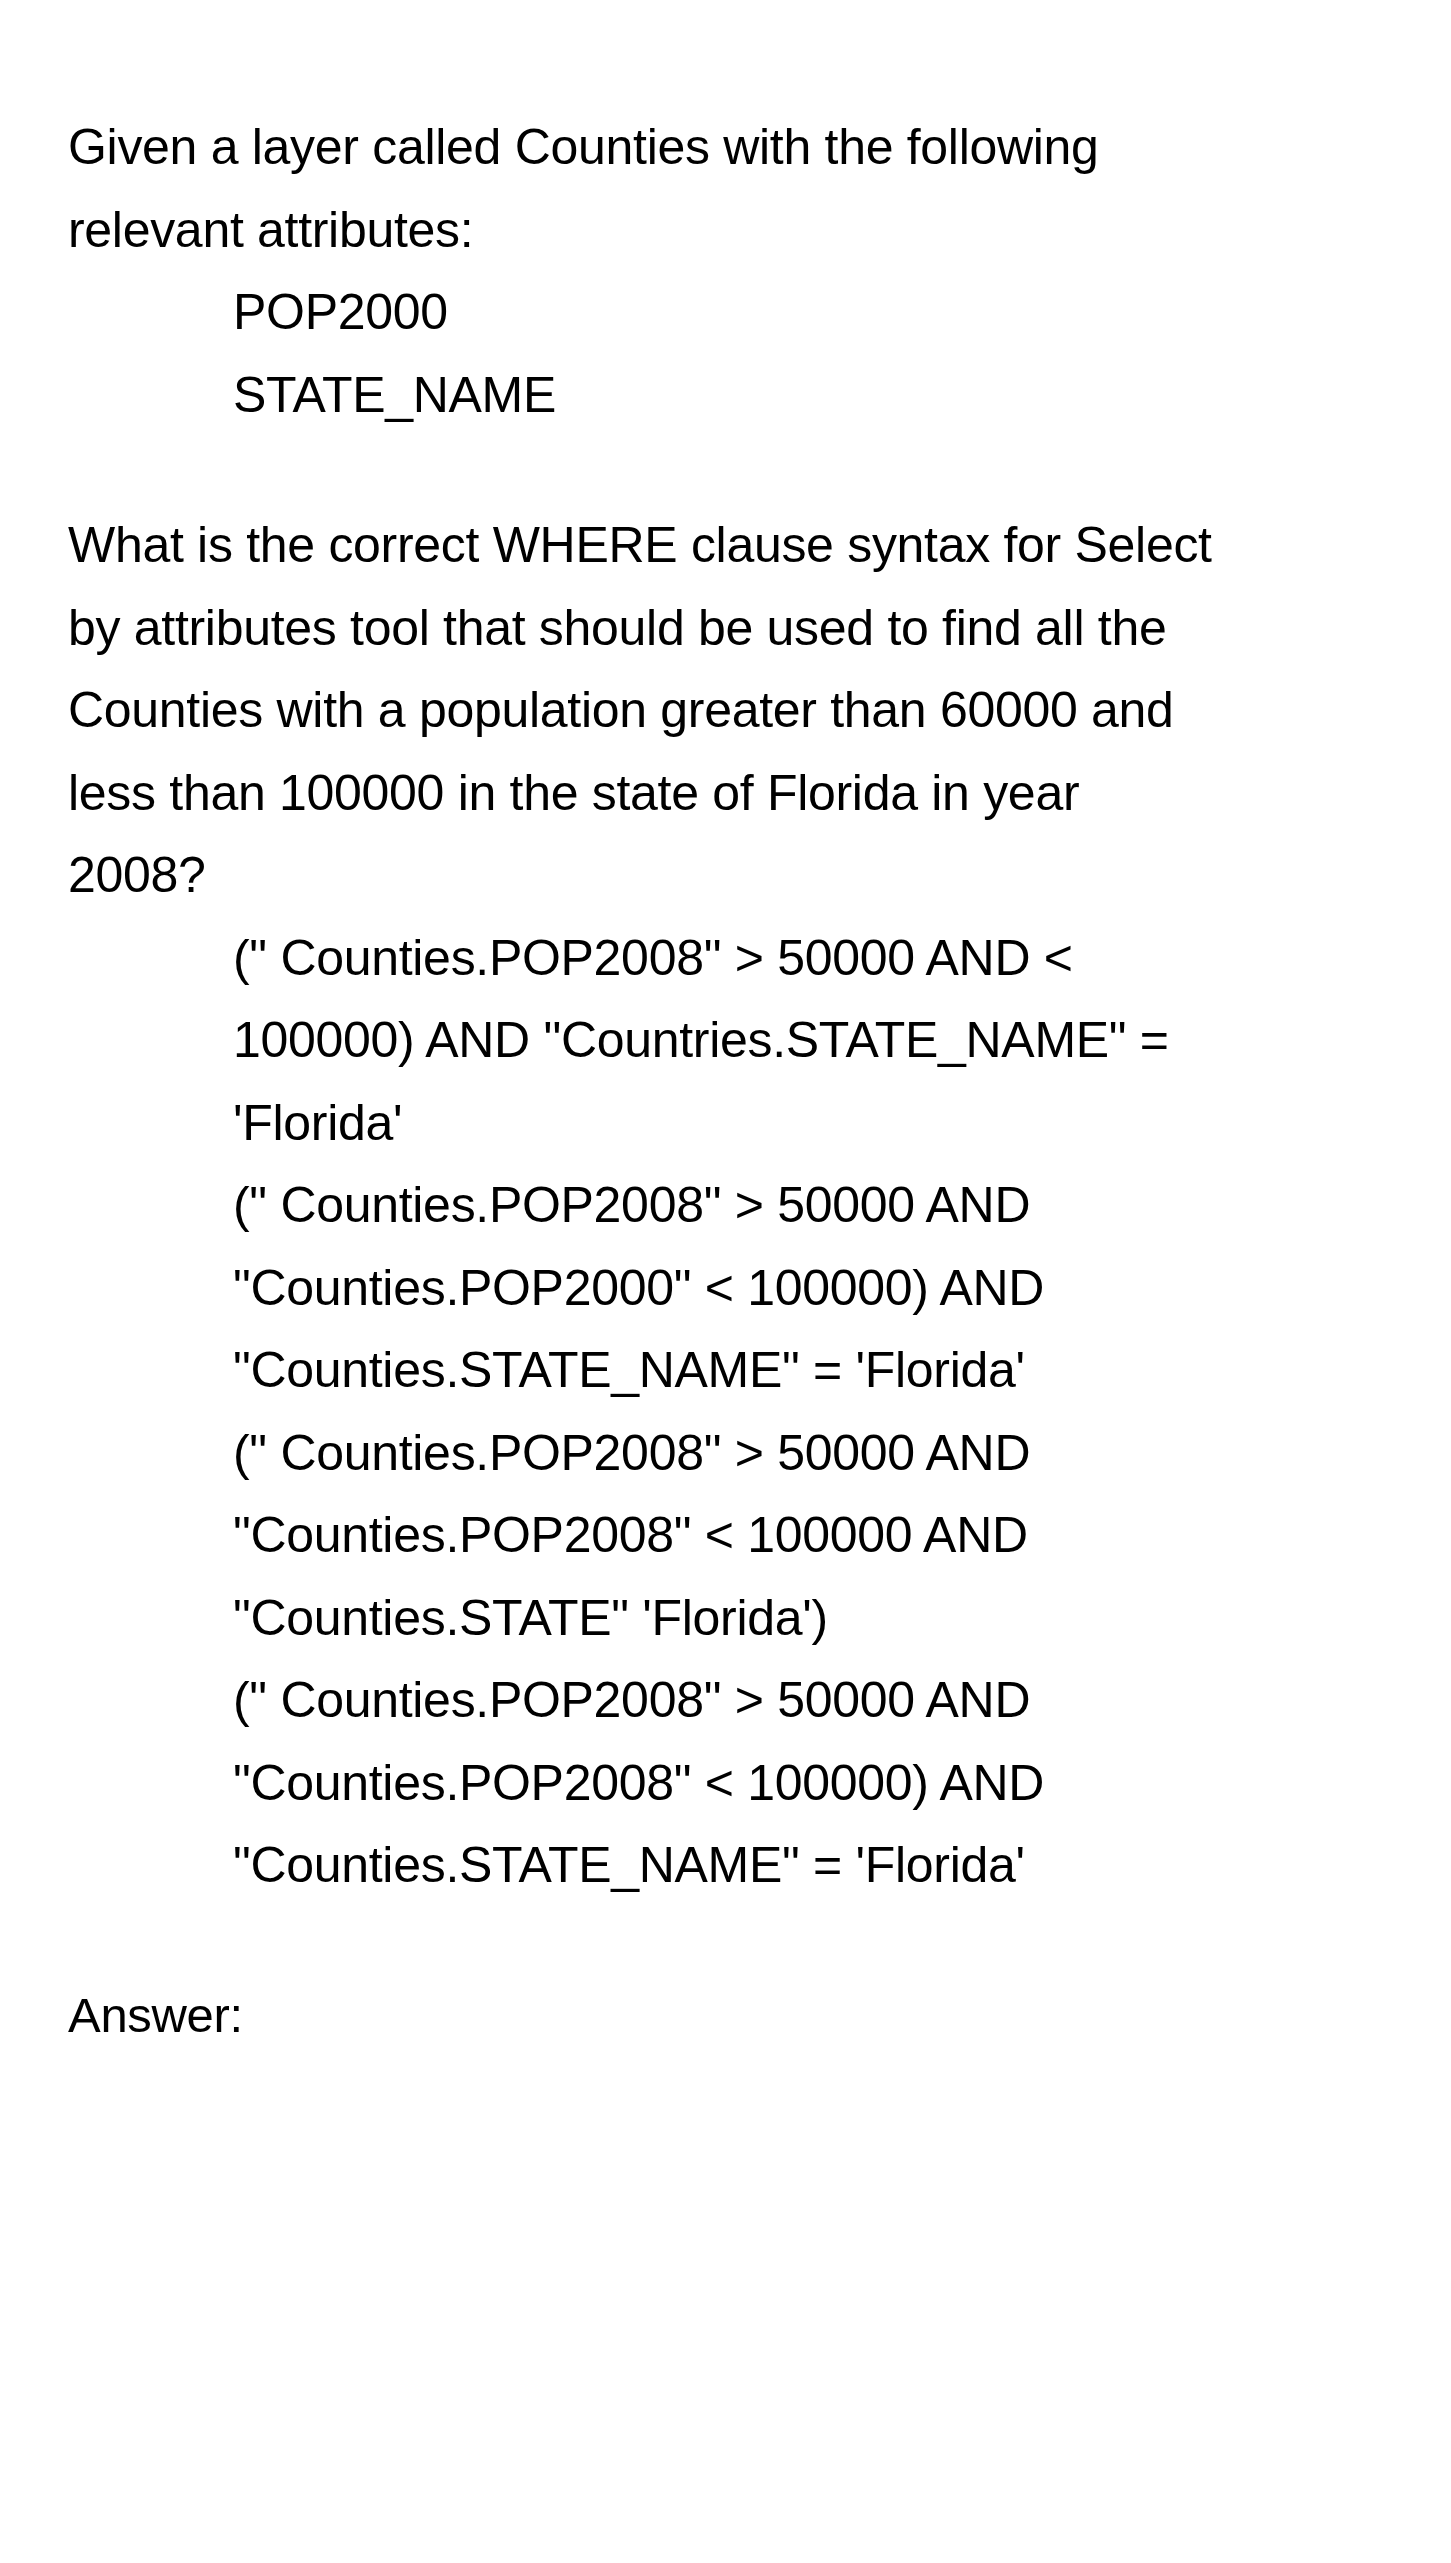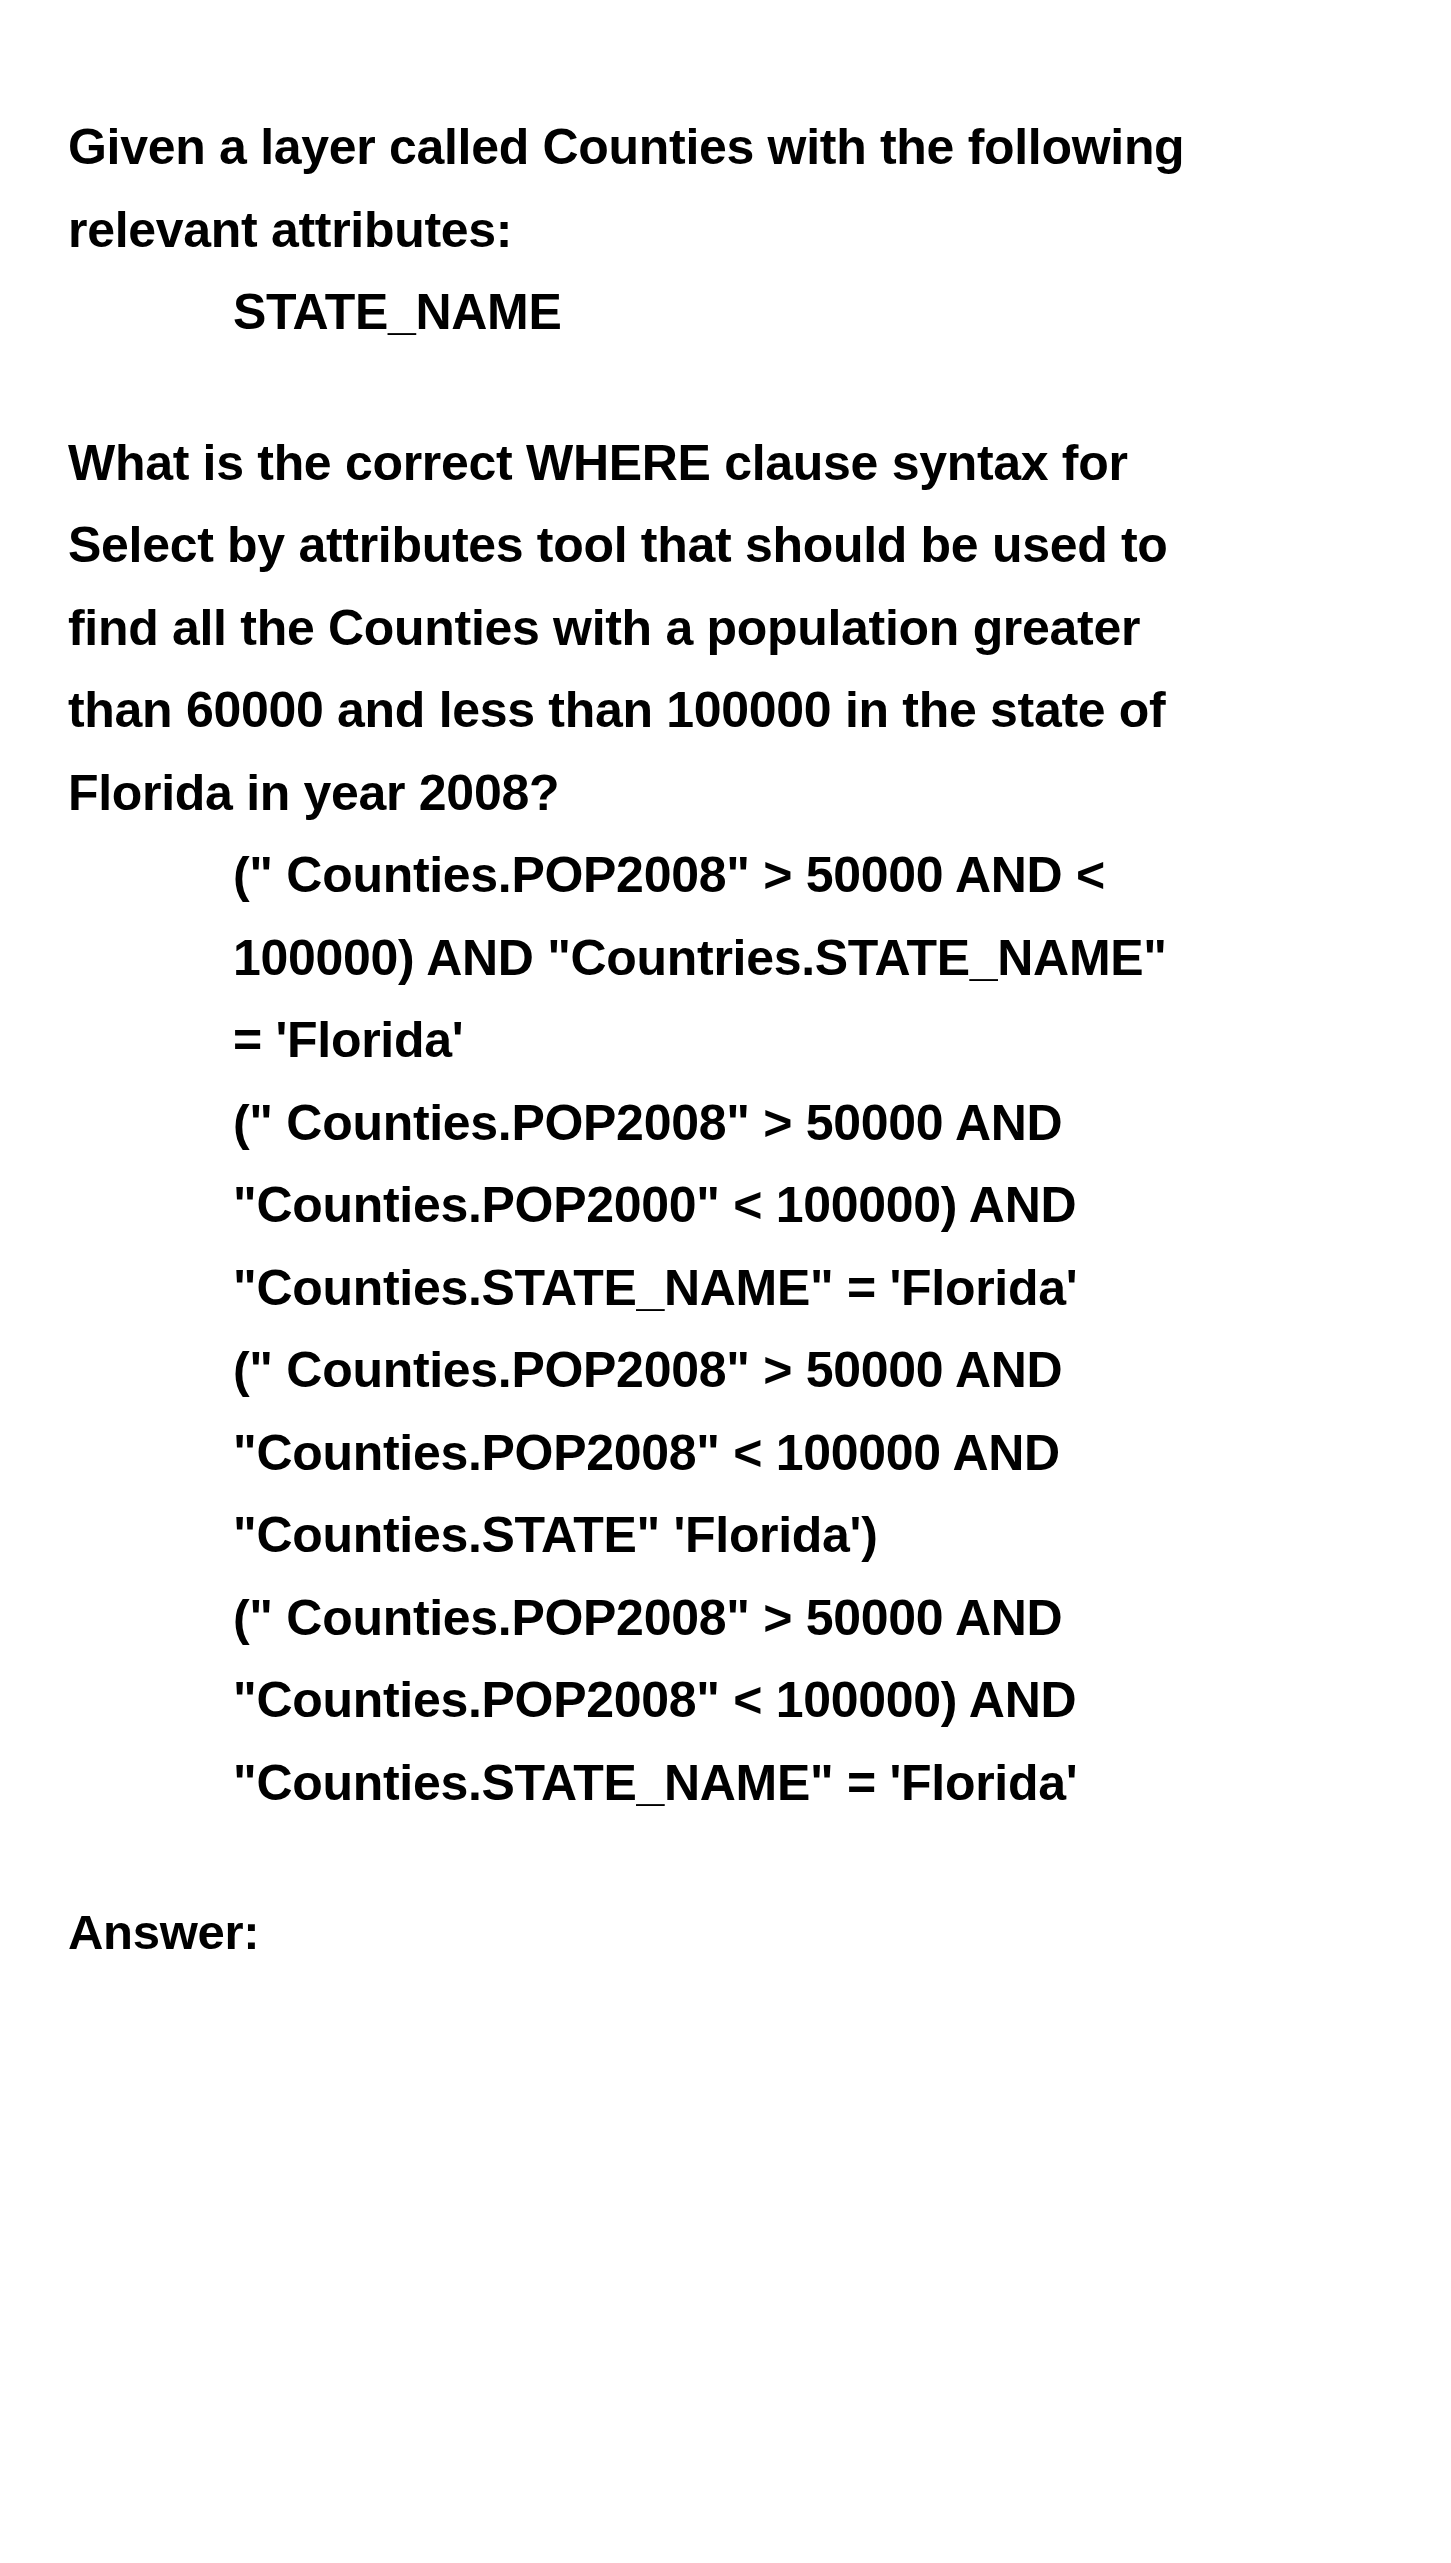--- a/index.html
+++ b/index.html
@@ -10,21 +10,20 @@
   html, body {
     width: 1452px;
     min-height: 2563px;
     background: #ffffff;
     font-family: -apple-system, BlinkMacSystemFont, "Segoe UI", Helvetica, Arial, sans-serif;
     color: #000000;
   }
   .page {
     padding: 106px 68px 68px 68px;
     width: 1284px;
-    font-weight: bold;
   }
   .para {
     font-size: 50px;
     line-height: 1.65;
     letter-spacing: -0.3px;
     margin-bottom: 0;
   }
   .attr-list {
     padding-left: 165px;
     font-size: 50px;
@@ -52,20 +51,21 @@
   }
 </style>
 </head>
 <body>
 
 <div class="page">
 
   <div class="para">Given a layer called Counties with the following relevant attributes:</div>
 
   <div class="attr-list">
+    <div>POP2000</div>
     <div>STATE_NAME</div>
   </div>
 
   <div class="gap"></div>
 
   <div class="para">What is the correct WHERE clause syntax for Select by attributes tool that should be used to find all the Counties with a population greater than 60000 and less than 100000 in the state of Florida in year 2008?</div>
 
   <div class="option-list">
     <div class="option">(" Counties.POP2008" &gt; 50000 AND &lt; 100000) AND "Countries.STATE_NAME" = 'Florida'</div>
     <div class="option">(" Counties.POP2008" &gt; 50000 AND "Counties.POP2000" &lt; 100000) AND "Counties.STATE_NAME" = 'Florida'</div>

